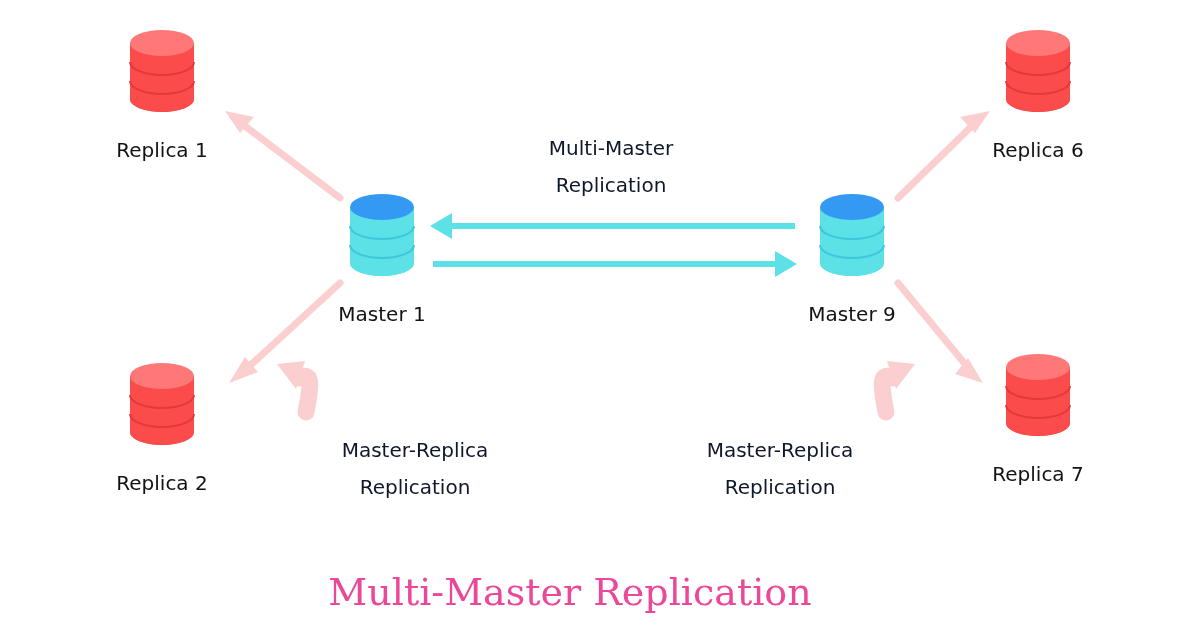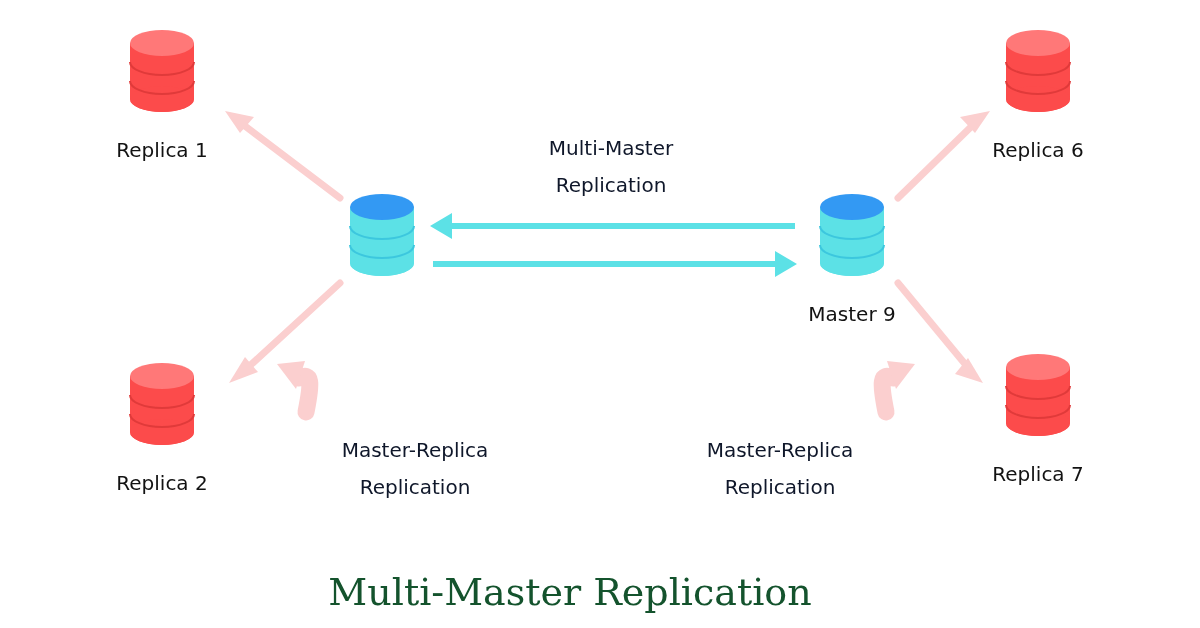--- a/index.html
+++ b/index.html
@@ -50,21 +50,21 @@
     width: 260px;
   }
   .diagram-title {
     position: absolute;
     left: 0;
     top: 570px;
     width: 1140px;
     text-align: center;
     font-family: "DejaVu Serif", serif;
     font-size: 38px;
-    color: #14532d;
+    color: #ec4899;
     letter-spacing: 0px;
   }
   svg { display: block; overflow: visible; }
 </style>
 </head>
 <body>
 
 <svg id="canvas" viewBox="0 0 1200 628">
   <defs>
 
@@ -138,20 +138,21 @@
 <div class="node" style="left:302px; top:192px;">
   <div class="db-wrap">
     <svg width="70" height="86" viewBox="0 0 70 86">
       <path d="M3,15 L3,71 A32,13 0 0 0 67,71 L67,15 Z" fill="#5CE1E6"></path>
       <ellipse cx="35" cy="71" rx="32" ry="13" fill="#5CE1E6"></ellipse>
       <path d="M3,34 A32,13 0 0 0 67,34" fill="none" stroke="#3CC7DE" stroke-width="2"></path>
       <path d="M3,53 A32,13 0 0 0 67,53" fill="none" stroke="#3CC7DE" stroke-width="2"></path>
       <ellipse cx="35" cy="15" rx="32" ry="13" fill="#3399F3"></ellipse>
     </svg>
   </div>
+  <div class="node-label">Master 1</div>
 </div>
 
 <div class="node" style="left:772px; top:192px;">
   <div class="db-wrap">
     <svg width="70" height="86" viewBox="0 0 70 86">
       <path d="M3,15 L3,71 A32,13 0 0 0 67,71 L67,15 Z" fill="#5CE1E6"></path>
       <ellipse cx="35" cy="71" rx="32" ry="13" fill="#5CE1E6"></ellipse>
       <path d="M3,34 A32,13 0 0 0 67,34" fill="none" stroke="#3CC7DE" stroke-width="2"></path>
       <path d="M3,53 A32,13 0 0 0 67,53" fill="none" stroke="#3CC7DE" stroke-width="2"></path>
       <ellipse cx="35" cy="15" rx="32" ry="13" fill="#3399F3"></ellipse>

